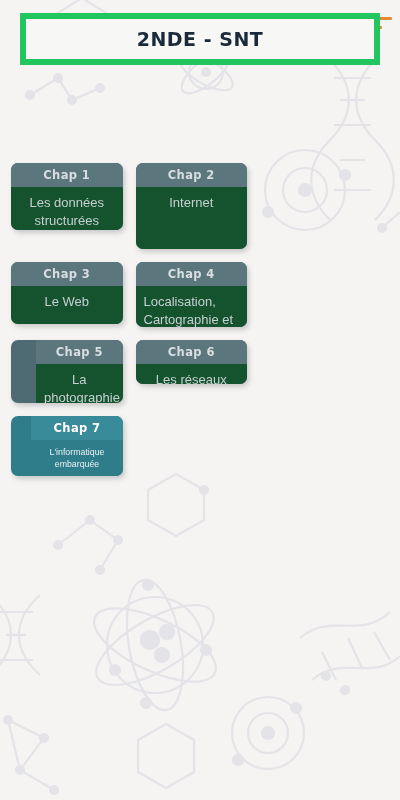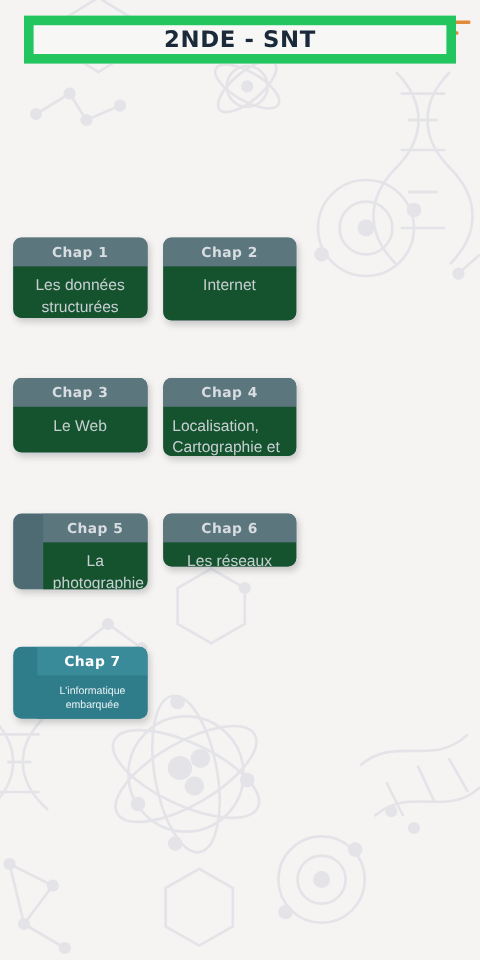--- a/index.html
+++ b/index.html
@@ -50,23 +50,23 @@
     border-radius: 1px;
   }
   .menu-line.top   { top: 3px;  right: 0px;  width: 54px; }
   .menu-line.bottom{ top: 12px; right: 10px; width: 62px; }
 
   .title-bar {
     position: absolute;
     top: 13px;
     left: 20px;
     width: 360px;
-    height: 40px;
+    height: 52px;
     background: #f7f7f5;
-    border: 8px solid #22c55e;
+    border: 6px solid #22c55e;
     border-radius: 0;
     display: flex;
     align-items: center;
     justify-content: center;
     z-index: 5;
   }
 
   .title-text {
     font-family: "DejaVu Sans", sans-serif;
     font-size: 19px;
@@ -93,24 +93,23 @@
 
   .card {
     width: 112px;
     border-radius: 7px;
     overflow: hidden;
     background: #4e6a72;
     box-shadow: 2px 3px 5px rgba(90, 95, 100, 0.28);
     display: flex;
     flex-direction: column;
     cursor: pointer;
-    margin-top: 35px;
   }
   .card.r1a    { height: 67px; }
-  .card.r1b    { height: 69px; }
+  .card.r1b    { height: 86px; }
   .card.r2a    { height: 62px; }
   .card.r2b    { height: 65px; }
   .card.r3a    { height: 63px; padding-left: 25px; }
   .card.r3b    { height: 44px; }
   .card.r4a    { height: 60px; }
 
   .card-head {
     background: #5c767e;
     color: #d7dde0;
     font-family: "DejaVu Sans", sans-serif;

